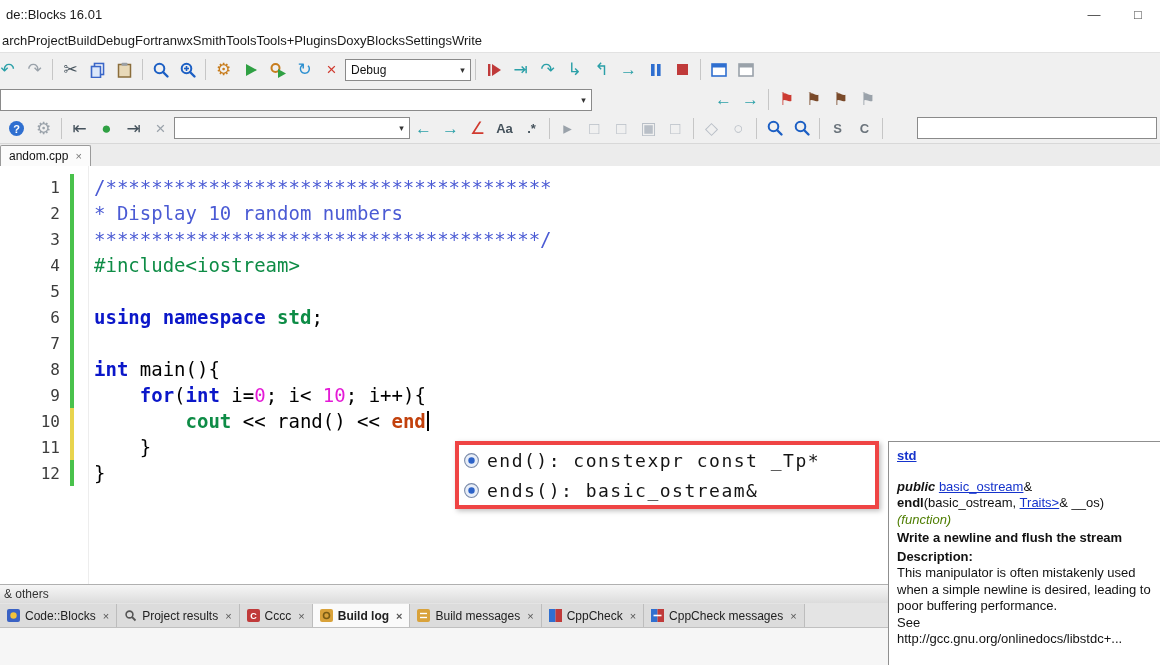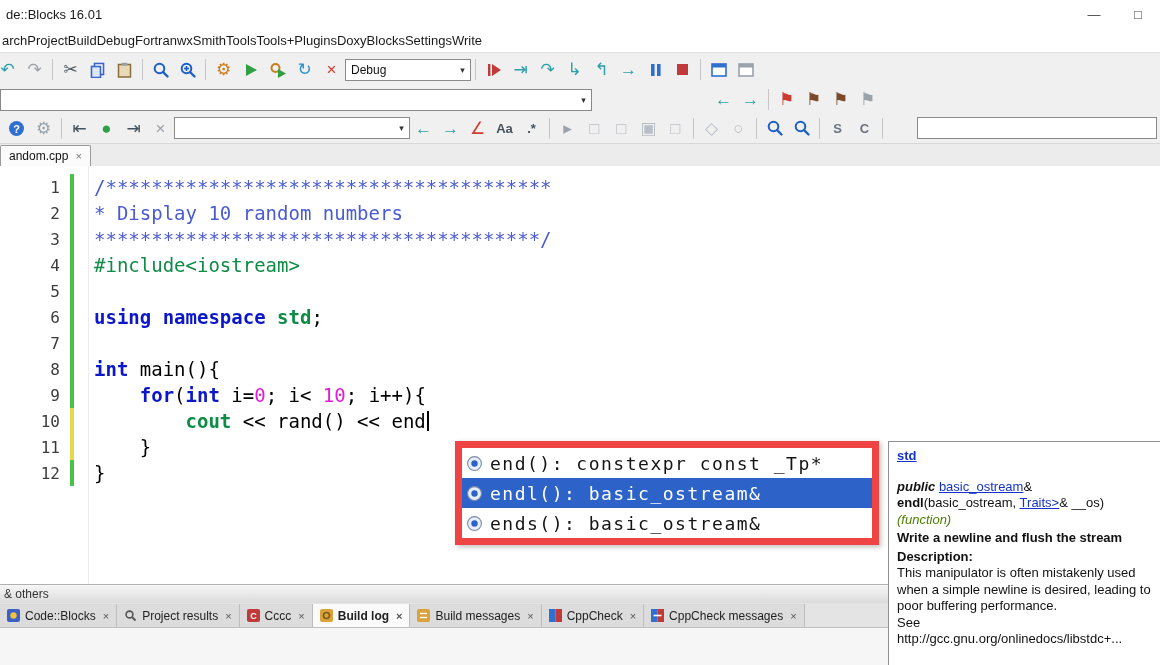--- a/index.html
+++ b/index.html
@@ -36,25 +36,25 @@
   .eline { display:flex; height:26px; align-items:center; }
   .eline .num { width:70px; text-align:right; color:#3c3c3c; font-size:16px; padding-right:10px; flex:none; }
   .eline .mark { width:4px; height:26px; margin-right:2px; flex:none; }
   .mark.g { background:#49c24c; } .mark.y { background:#e8d44d; }
   .eline .code { white-space:pre; font-size:19px; line-height:26px; padding-left:18px; }
   .tk-com { color:#4b5bd4; }
   .tk-pre { color:#0e8c46; }
   .tk-kw  { color:#0b17c9; font-weight:bold; }
   .tk-idg { color:#0e8c46; font-weight:bold; }
   .tk-num { color:#e41ad6; }
-  .tk-kwd { color:#000000; font-weight:normal;text-align:right; }
+  .tk-kwd { color:#c2410c; font-weight:bold;text-align:right; }
   .tk-pl  { color:#000; }
   .caret-i { display:inline-block; width:2px; height:20px; background:#000; vertical-align:-3px; margin-left:1px; }
 
-  #completion { position:absolute; left:455px; top:441px; width:424px; background:#fff; border:7px solid #ef4444; box-shadow:2px 2px 5px rgba(0,0,0,.25); z-index:6; }
+  #completion { position:absolute; left:455px; top:441px; width:424px; background:#fff; border:4px solid #ef4444; box-shadow:2px 2px 5px rgba(0,0,0,.25); z-index:6; }
   .cc-row { height:30px; display:flex; align-items:center; padding:0 6px 0 4px; gap:7px; font-family:"DejaVu Sans Mono", monospace; font-size:18px; letter-spacing:1.5px; }
   .cc-label { color:#141414; white-space:pre; }
   .cc-row.sel { background:#2d63c8; }
   .cc-row.sel .cc-label { color:#fff; }
   .cc-icon { width:17px; height:17px; flex:none; display:flex; }
 
   #docs { position:absolute; left:888px; top:441px; width:286px; height:232px; background:#fff; border:1px solid #8f8f8f; padding:6px 8px; font-size:13px; line-height:16.5px; color:#111; overflow:hidden; z-index:5; }
   .s-bl { color:#1533cc; font-weight:bold; text-decoration:underline; }
   .s-l  { color:#1533cc; text-decoration:underline; }
   .s-i  { font-style:italic;font-weight:bold; }
@@ -506,29 +506,20 @@
 <div id="completion">
     <div class="cc-row">
       <span class="cc-icon">
         <svg width="17" height="17" viewBox="0 0 16 16">
           <circle cx="8" cy="8" r="6.5" fill="#e8eef8" stroke="#7a8aa8"></circle>
           <circle cx="8" cy="8" r="3" fill="#2d63c8"></circle>
         </svg>
       </span>
       <span class="cc-label">end(): constexpr const _Tp*</span>
     </div>
-    <div class="cc-row sel">
-      <span class="cc-icon">
-        <svg width="17" height="17" viewBox="0 0 16 16">
-          <circle cx="8" cy="8" r="6.5" fill="#e8eef8" stroke="#7a8aa8"></circle>
-          <circle cx="8" cy="8" r="3" fill="#2d63c8"></circle>
-        </svg>
-      </span>
-      <span class="cc-label">endl(): basic_ostream&amp;</span>
-    </div>
     <div class="cc-row">
       <span class="cc-icon">
         <svg width="17" height="17" viewBox="0 0 16 16">
           <circle cx="8" cy="8" r="6.5" fill="#e8eef8" stroke="#7a8aa8"></circle>
           <circle cx="8" cy="8" r="3" fill="#2d63c8"></circle>
         </svg>
       </span>
       <span class="cc-label">ends(): basic_ostream&amp;</span>
     </div>
   </div>

